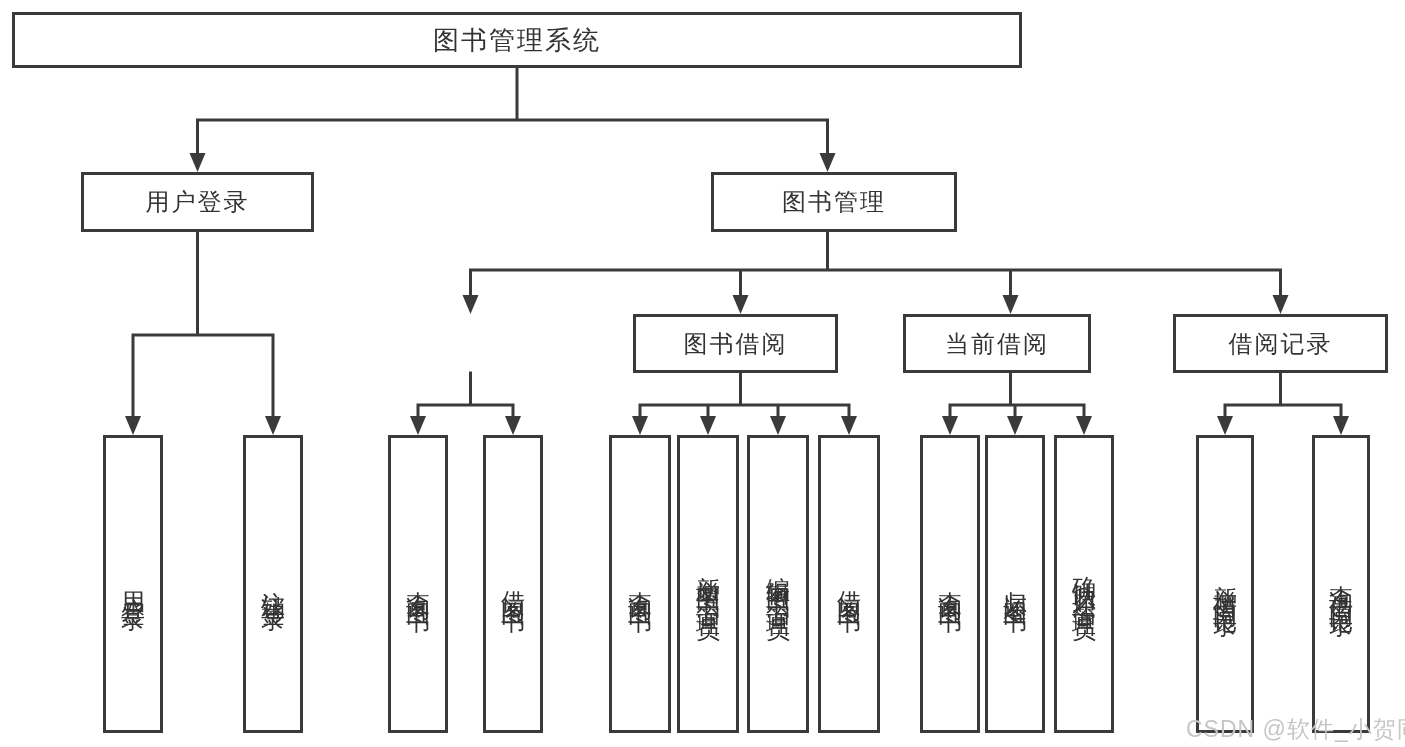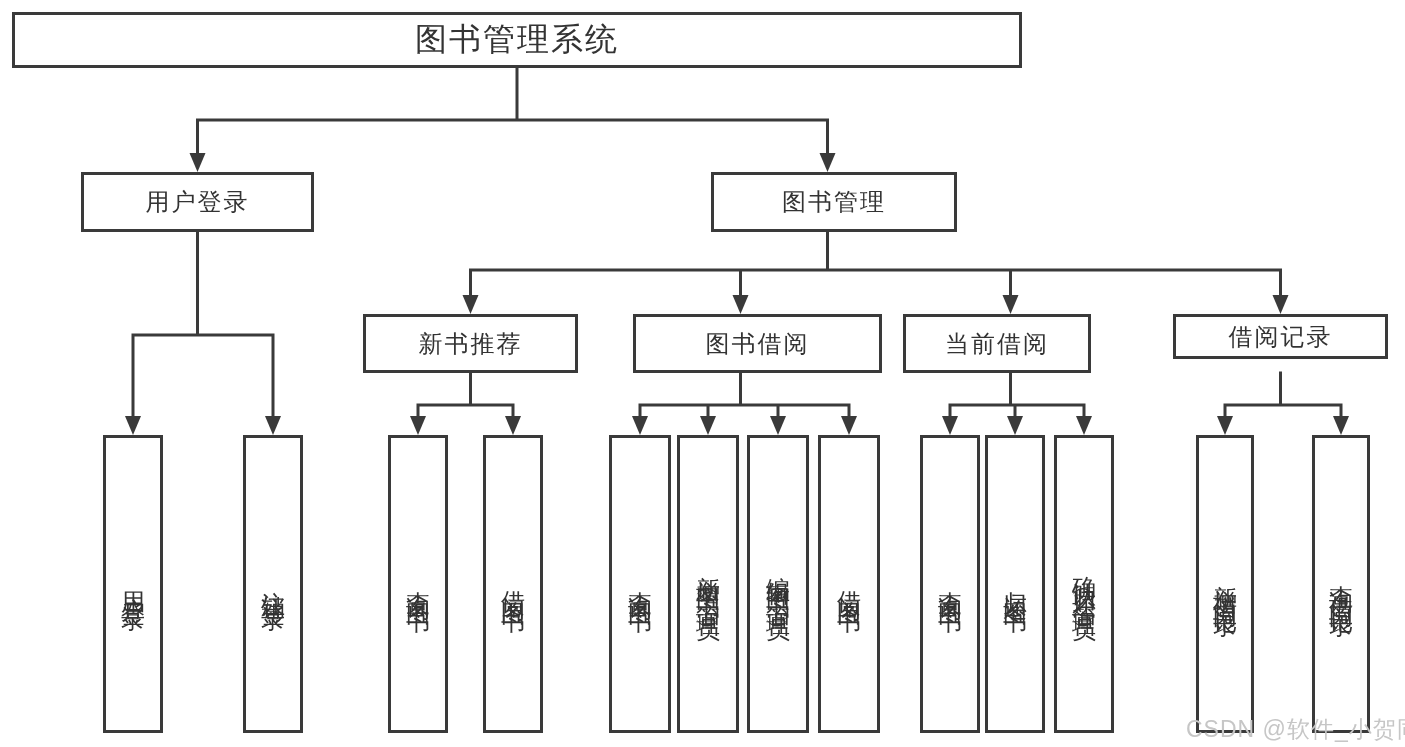--- a/index.html
+++ b/index.html
@@ -27,21 +27,21 @@
     align-items: center;
     justify-content: center;
     text-align: center;
   }
   .hlabel {
     font-size: 24px;
     letter-spacing: 2px;
     color: #333333;
     white-space: nowrap;
   }
-  .root-box .hlabel { font-size: 32px; }
+  .root-box .hlabel { font-size: 26px; }
   .vtext {
     writing-mode: vertical-rl;
     text-orientation: mixed;
     font-size: 24px;
     letter-spacing: 6px;
     line-height: 1;
     color: #333333;
     white-space: nowrap;
   }
   #watermark {
@@ -95,30 +95,27 @@
     <span class="hlabel">图书管理系统</span>
   </div>
 
   <div class="box" style="left:81px; top:172px; width:233px; height:60px">
     <span class="hlabel">用户登录</span>
   </div>
   <div class="box" style="left:711px; top:172px; width:246px; height:60px">
     <span class="hlabel">图书管理</span>
   </div>
 
-  <div class="box" style="left:363px; top:314px; width:215px; height:59px">
-    <span class="hlabel">新书推荐</span>
-  </div>
-  <div class="box" style="left:633px; top:314px; width:249px; height:59px">
+  <div class="box" style="left:633px; top:314px; width:205px; height:59px">
     <span class="hlabel">图书借阅</span>
   </div>
   <div class="box" style="left:903px; top:314px; width:188px; height:59px">
     <span class="hlabel">当前借阅</span>
   </div>
-  <div class="box" style="left:1173px; top:314px; width:215px; height:45px">
+  <div class="box" style="left:1173px; top:314px; width:215px; height:59px">
     <span class="hlabel">借阅记录</span>
   </div>
 
   <div class="box" style="left:103px; top:435px; width:60px; height:298px">
     <span class="vtext">用户登录</span>
   </div>
   <div class="box" style="left:243px; top:435px; width:60px; height:298px">
     <span class="vtext">注销登录</span>
   </div>
   <div class="box" style="left:388px; top:435px; width:60px; height:298px">

